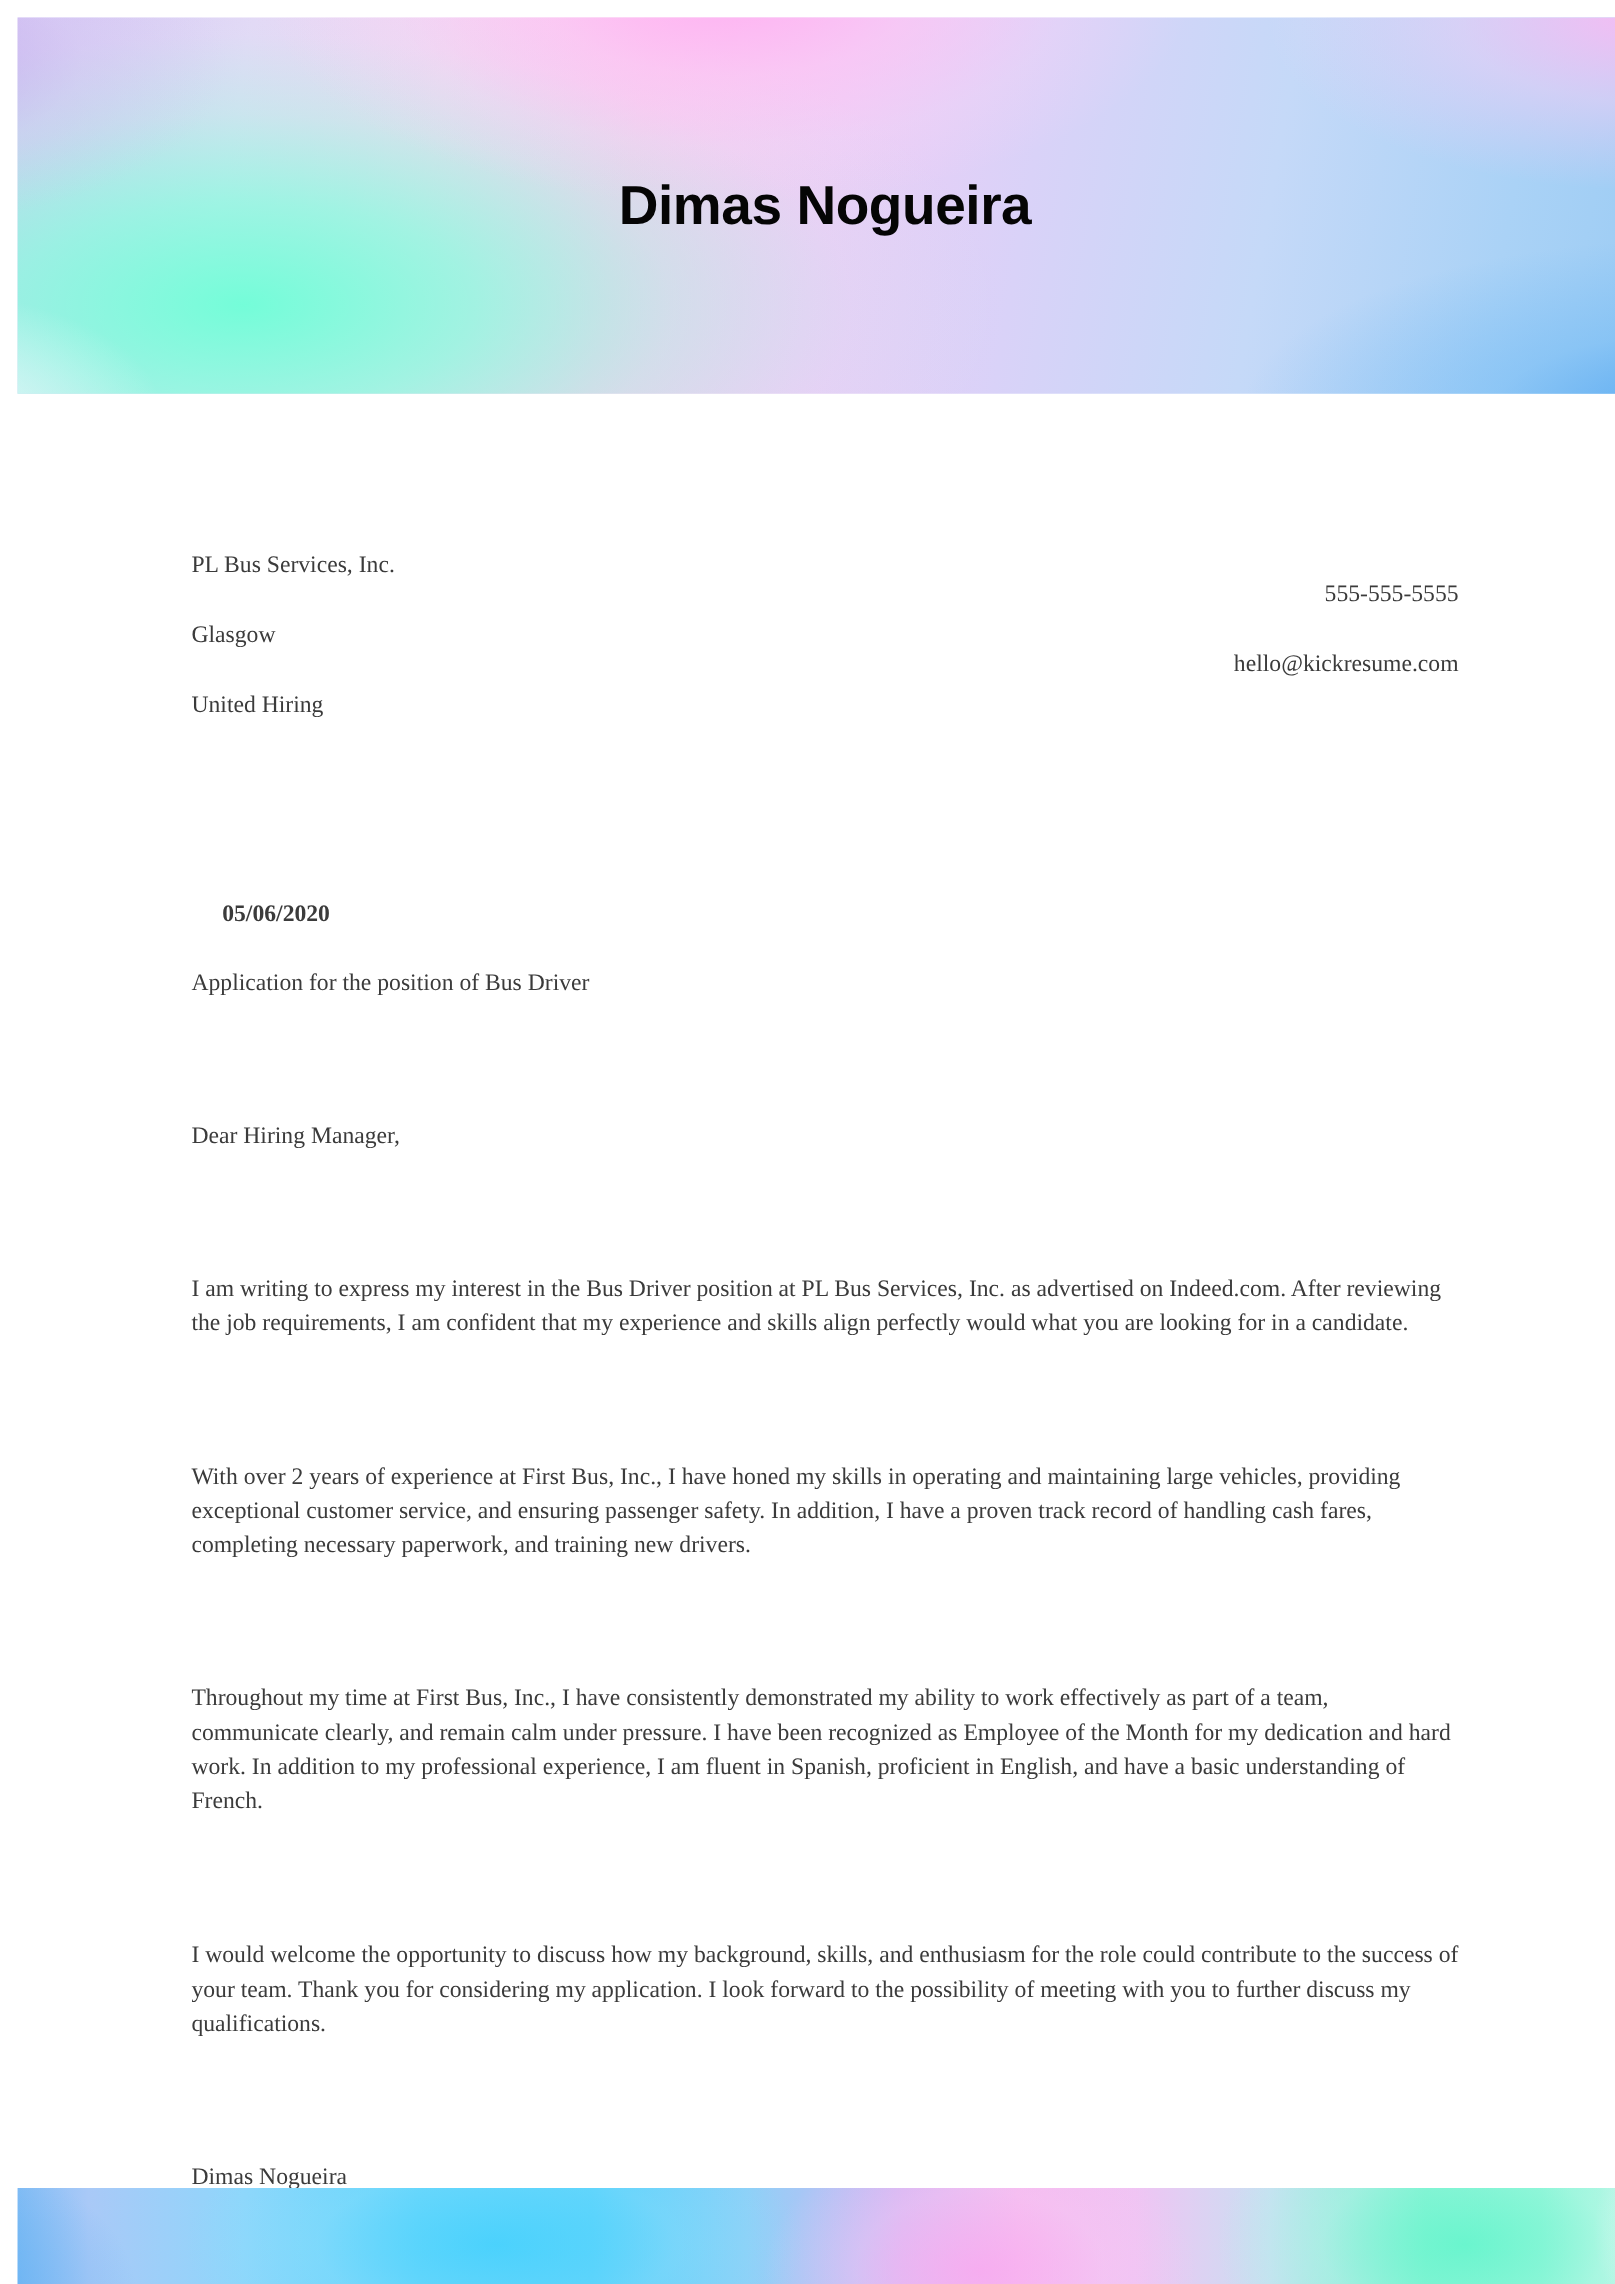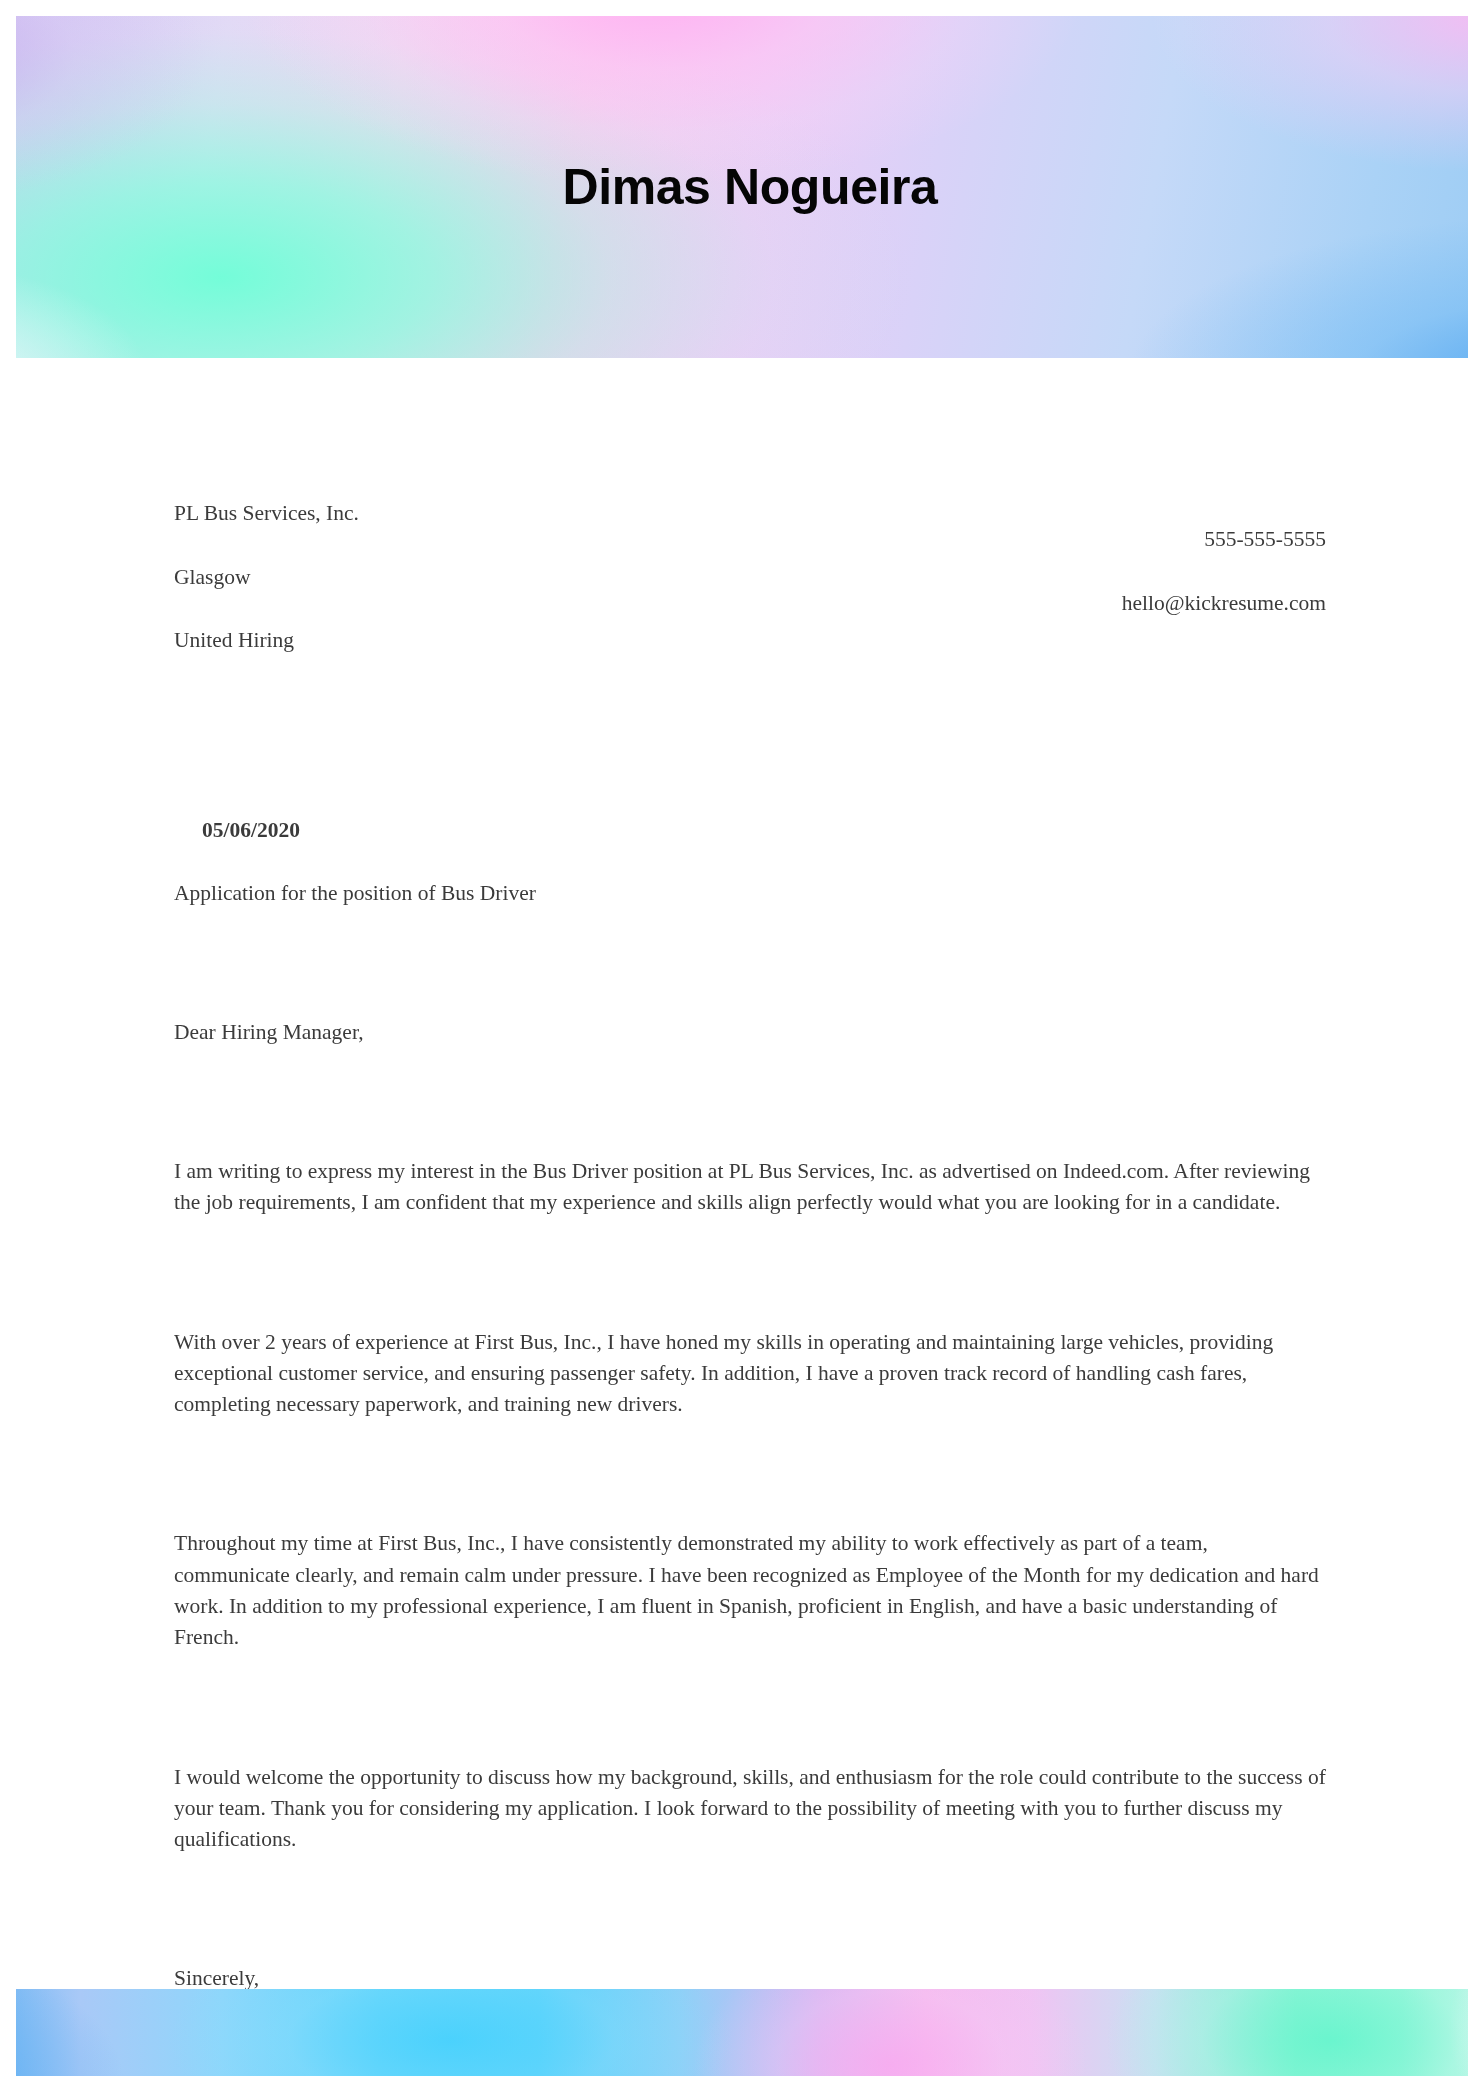--- a/index.html
+++ b/index.html
@@ -269,21 +269,20 @@
 
     <div class="block">
       <p class="para">Throughout my time at First Bus, Inc., I have consistently demonstrated my ability to work effectively as part of a team, communicate clearly, and remain calm under pressure. I have been recognized as Employee of the Month for my dedication and hard work. In addition to my professional experience, I am fluent in Spanish, proficient in English, and have a basic understanding of French.</p>
     </div>
 
     <div class="block">
       <p class="para">I would welcome the opportunity to discuss how my background, skills, and enthusiasm for the role could contribute to the success of your team. Thank you for considering my application. I look forward to the possibility of meeting with you to further discuss my qualifications.</p>
     </div>
 
     <div class="block">
-      <div class="sig-line">Sincerely,</div>
       <div class="sig-line">Dimas Nogueira</div>
     </div>
 
   </div>
 </div>
 
 <div class="holo" id="footer-band">
   <div class="holo-layer base"></div>
   <div class="holo-layer f1"></div>
   <div class="holo-layer f2"></div>

